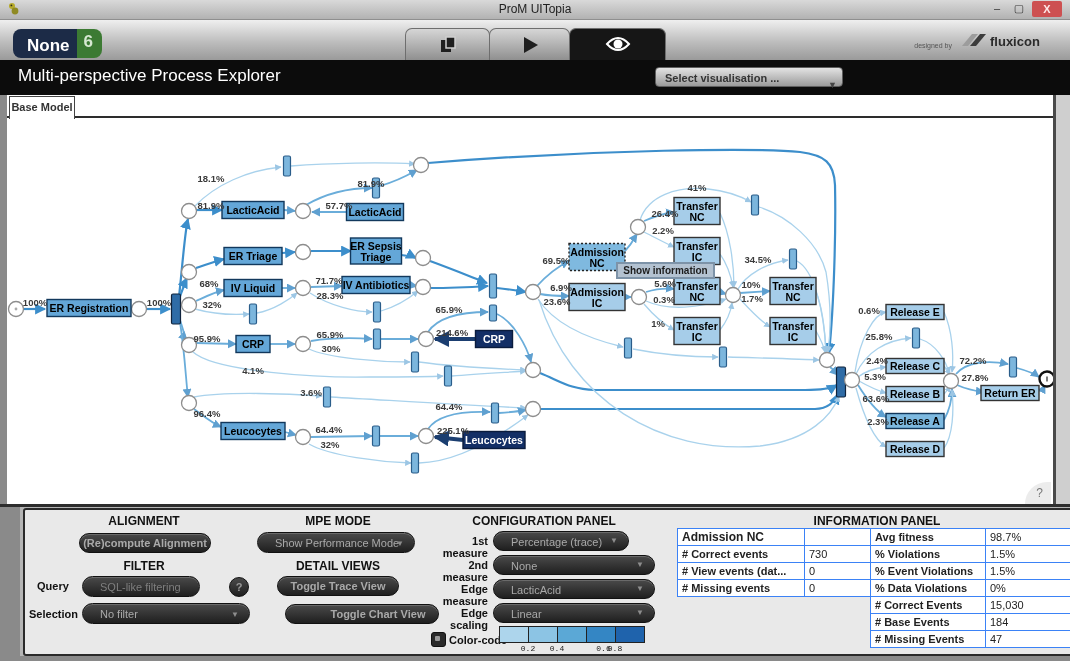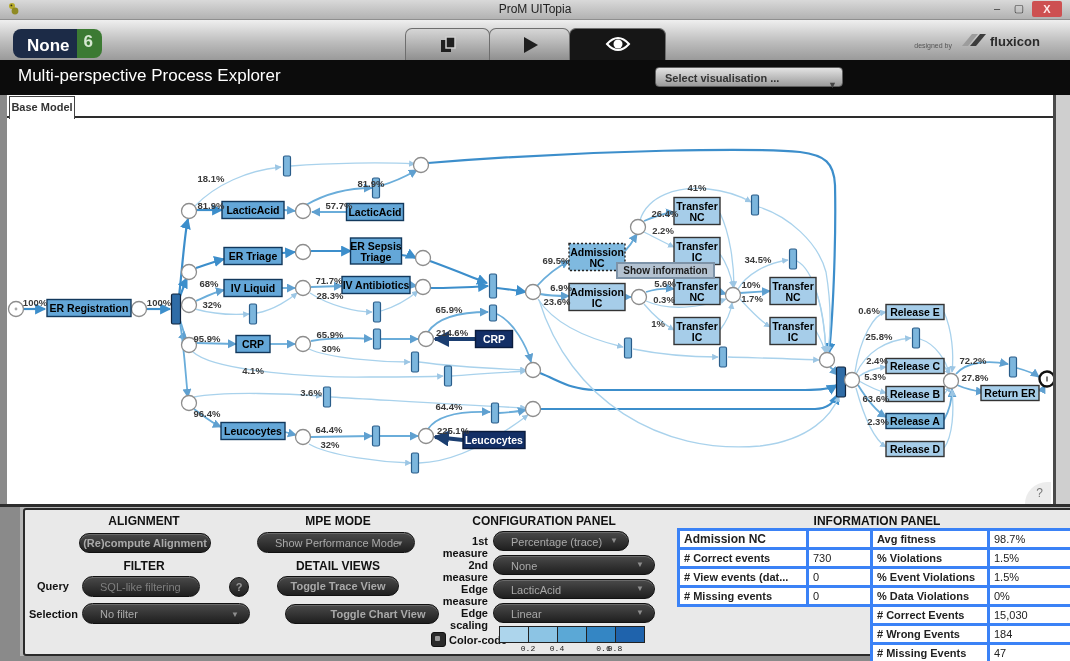--- a/index.html
+++ b/index.html
@@ -43,21 +43,21 @@
   
   #bottom{position:absolute;left:0px;top:507px;width:1070px;height:149px;background:#b5b5b5;margin-left:20px;}
   #bottom-in{position:absolute;left:3px;top:1px;width:1063px;height:144px;background:#e9e9e9;border:2px solid #2a2a2a;border-radius:3px;}
   .pheader{position:absolute;font-size:12px;font-weight:bold;color:#111;transform:translateX(-50%);}
   .plabel{position:absolute;font-size:11px;font-weight:bold;color:#111;}
   .dbtn{position:absolute;background:linear-gradient(#4a4a4a,#1f1f1f);border:1px solid #111;border-radius:11px;color:#a9a9a9;font-size:11px;font-weight:bold;text-align:center;box-shadow:inset 0 1px 0 #6a6a6a;}
   .ddrop{position:absolute;background:linear-gradient(#4a4a4a,#1f1f1f);border:1px solid #111;border-radius:11px;color:#a9a9a9;font-size:11px;font-weight:normal;box-shadow:inset 0 1px 0 #6a6a6a;box-sizing:border-box;padding-left:17px;}
   .ddrop .arr{position:absolute;right:10px;top:50%;transform:translateY(-50%);font-size:8px;color:#8d8d8d;}
   .qmark{position:absolute;width:18px;height:18px;border-radius:50%;background:linear-gradient(#4a4a4a,#1f1f1f);border:1px solid #111;color:#999;font-size:11px;font-weight:bold;text-align:center;line-height:18px;}
   table.info{position:absolute;border-collapse:collapse;background:#fff;font-size:11px;color:#222;}
-  table.info td{border:3px solid #3b82f6;padding:1px 4px;height:14px;white-space:nowrap;overflow:hidden;}
+  table.info td{border:1px solid #3b82f6;padding:1px 4px;height:14px;white-space:nowrap;overflow:hidden;}
   td.lab{font-weight:bold;}
   #cscale{position:absolute;display:flex;}
   #cscale div{height:15px;border-top:1px solid #222;border-bottom:1px solid #222;border-right:1px solid #222;}
   #cscale div:first-child{border-left:1px solid #222;}
   .tick{position:absolute;font-size:8px;color:#222;font-family:"Liberation Mono",monospace;transform:translateX(-50%);}
   #ccheck{position:absolute;width:13px;height:13px;background:#2a2a2a;border:1px solid #111;border-radius:3px;}
   #ccheck:after{content:"";position:absolute;left:3px;top:3px;width:5px;height:5px;background:#9a9a9a;border-radius:1px;}
 </style>
 </head>
 <body>
@@ -555,21 +555,21 @@
             </tr>
             <tr>
               <td class="lab" style="width:106px;">% Data Violations</td>
               <td style="width:84px;">0%</td>
             </tr>
             <tr>
               <td class="lab" style="width:106px;"># Correct Events</td>
               <td style="width:84px;">15,030</td>
             </tr>
             <tr>
-              <td class="lab" style="width:106px;"># Wrong Events</td>
+              <td class="lab" style="width:106px;"># Base Events</td>
               <td style="width:84px;">184</td>
             </tr>
             <tr>
               <td class="lab" style="width:106px;"># Missing Events</td>
               <td style="width:84px;">47</td>
             </tr>
           </tbody>
         </table>
     </div>
   </div>

